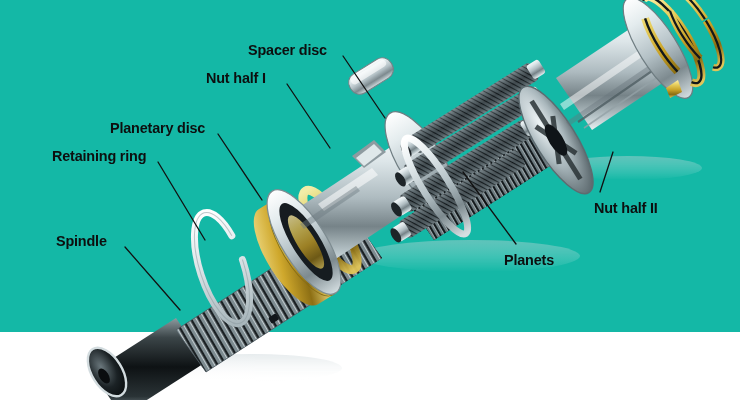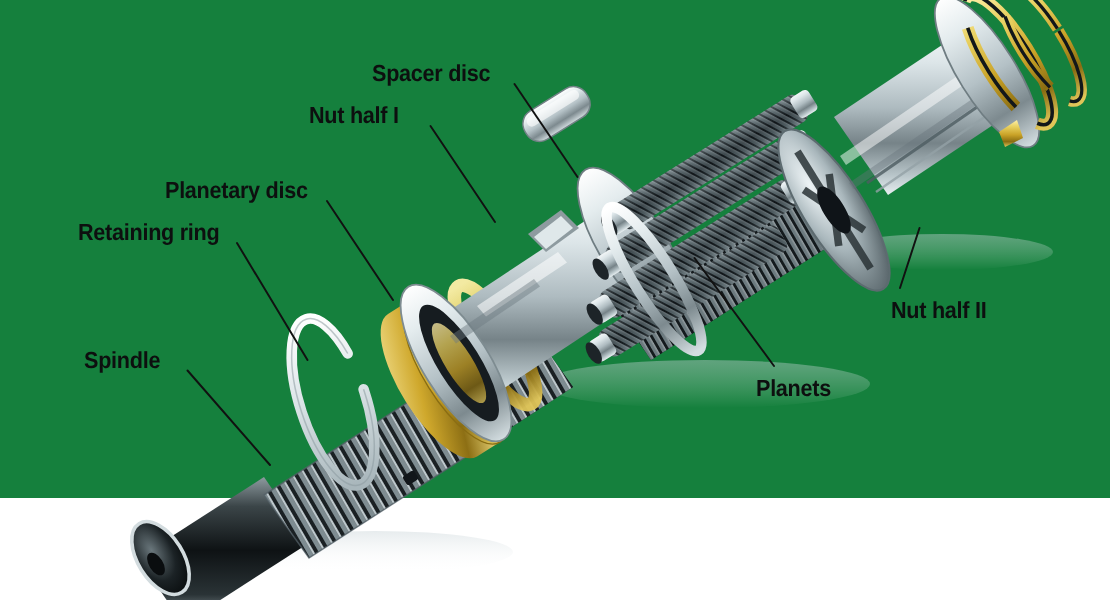--- a/index.html
+++ b/index.html
@@ -1,18 +1,18 @@
 <!DOCTYPE html>
 <html><head>
 <meta charset="utf-8">
 <style>
   html,body{margin:0;padding:0;background:#fff;}
   body{width:740px;height:400px;overflow:hidden;
        font-family:"Liberation Sans","DejaVu Sans",sans-serif;}
-  #stage{position:relative;width:740px;height:332px;background:#15803d;}
+  #stage{position:relative;width:740px;height:332px;background:#14b8a6;}
   #art{position:absolute;inset:0;}
   .callout{position:absolute;font-weight:bold;color:#0d0f0f;
            font-size:15.5px;letter-spacing:-0.2px;white-space:nowrap;
            line-height:1;transform:scaleX(0.93);transform-origin:left center;}
 </style>
 </head>
 <body>
 
 <div id="stage">
 

